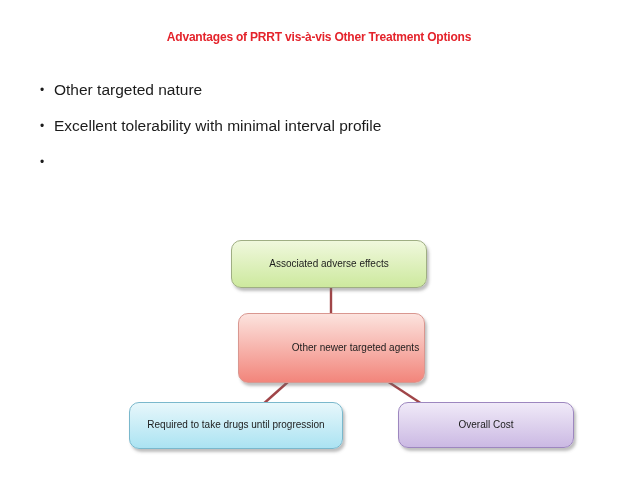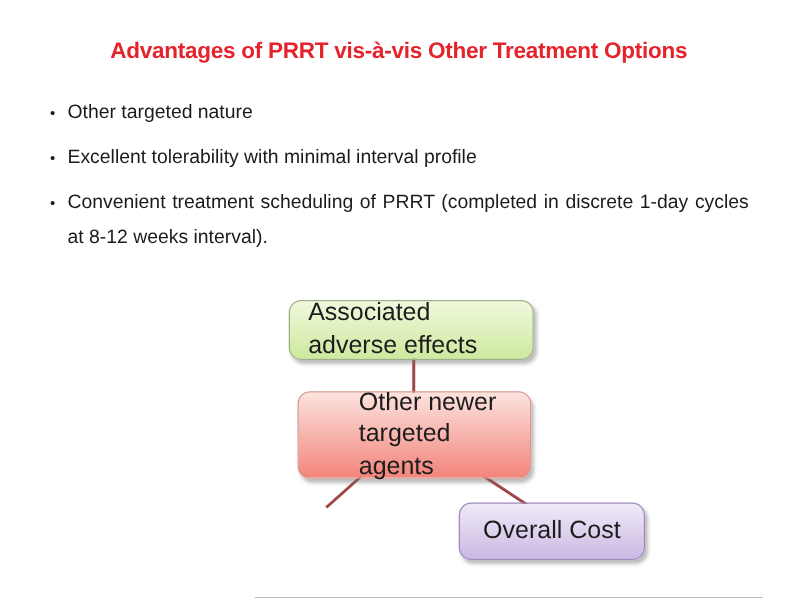--- a/index.html
+++ b/index.html
@@ -8,21 +8,21 @@
     width:638px;height:478px;
     margin:0 auto;
     background:#ffffff;
     overflow:hidden;
     font-family:"Liberation Sans",sans-serif;
     color:#1b1b1b;
   }
   .title{
     position:absolute;top:30px;left:0;right:0;
     text-align:center;
-    font-size:18px;font-weight:bold;letter-spacing:-0.2px;
+    font-size:12px;font-weight:bold;letter-spacing:-0.2px;
     margin:0;
   }
   .bullets{
     position:absolute;top:76px;left:40px;width:559px;
     margin:0;padding:0;list-style:none;
     font-size:15.5px;
   }
   .bullets li{
     position:relative;
     padding-left:14px;
@@ -34,70 +34,72 @@
     font-size:12px;line-height:28px;
   }
   .bullets li.justify{text-align:justify;}
   .connector-svg{
     position:absolute;left:0;top:0;z-index:1;
     pointer-events:none;
   }
   .node{
     position:absolute;z-index:2;
     display:flex;align-items:center;justify-content:center;
-    text-align:left;
-    font-size:20px;line-height:1.28;color:#1c1c1c;
+    text-align:right;
+    font-size:10px;line-height:1.28;color:#1c1c1c;
     border-radius:10px;
     background:linear-gradient(180deg,var(--top) 0%,var(--bottom) 100%);
     border:1.4px solid var(--border);
     box-shadow:2px 3px 3px rgba(110,110,110,.45);
     box-sizing:border-box;
   }
   .node-adverse{left:231px;top:240px;width:196px;height:48px;}
   .node-adverse .label{max-width:165px;}
   .node-agents{left:238px;top:313px;width:187px;height:70px;padding-left:48px;}
   .node-agents .label{max-width:175px;}
   .node-drugs{left:129px;top:402px;width:214px;height:47px;}
   .node-drugs .label{max-width:205px;}
-  .node-cost{left:367px;top:402px;width:149px;height:46px;}
+  .node-cost{left:398px;top:402px;width:176px;height:46px;}
 </style>
 </head>
 <body>
 
 <div class="slide" style="background: rgb(255, 255, 255); color: rgb(27, 27, 27);">
 
   <h1 class="title" style="color: rgb(228, 35, 43);">Advantages of PRRT vis-à-vis Other Treatment Options</h1>
 
   <ul class="bullets">
     <li>
       <span class="marker">•</span>
       <span>Other targeted nature</span>
     </li>
     <li>
       <span class="marker">•</span>
       <span>Excellent tolerability with minimal interval profile</span>
     </li>
     <li class="justify">
       <span class="marker">•</span>
-      <span>Convenient treatment scheduling of PRRT (completed in discrete 1-day cycles at 8-12 weeks interval).</span>
     </li>
   </ul>
 
   <svg class="connector-svg" width="638" height="478" viewBox="0 0 638 478">
     <line class="connector" x1="331" y1="286" x2="331" y2="316" stroke-width="2.4" stroke="#a04548"></line>
     <line class="connector" x1="289" y1="381" x2="261" y2="406" stroke-width="2.4" stroke="#a04548"></line>
     <line class="connector" x1="387" y1="381" x2="425" y2="406" stroke-width="2.4" stroke="#a04548"></line>
   </svg>
 
   <div class="node node-adverse" style="--top: #f0f8dd; --bottom: #cde99e; --border: #9fae83;">
     <span class="label">Associated adverse effects</span>
   </div>
 
   <div class="node node-agents" style="--top: #fce3de; --bottom: #f2857b; --border: #d99790;">
     <span class="label">Other newer targeted agents</span>
   </div>
 
+  <div class="node node-drugs" style="--top: #e7f7fb; --bottom: #abe3f2; --border: #7ab8cc;">
+    <span class="label">Required to take drugs until progression</span>
+  </div>
 
   <div class="node node-cost" style="--top: #f0eaf8; --bottom: #cbb9e3; --border: #9d87bf;">
     <span class="label">Overall Cost</span>
   </div>
 
 </div>
 
 </body></html>

